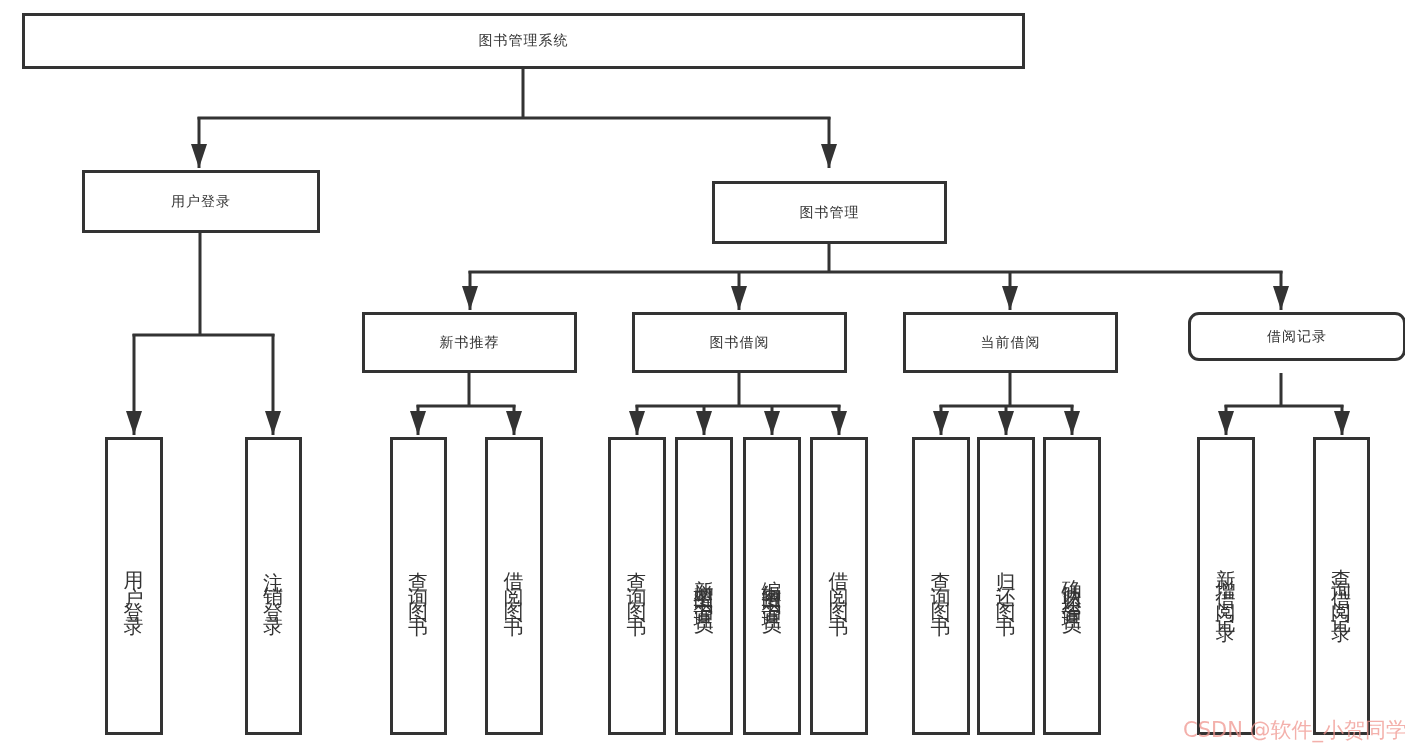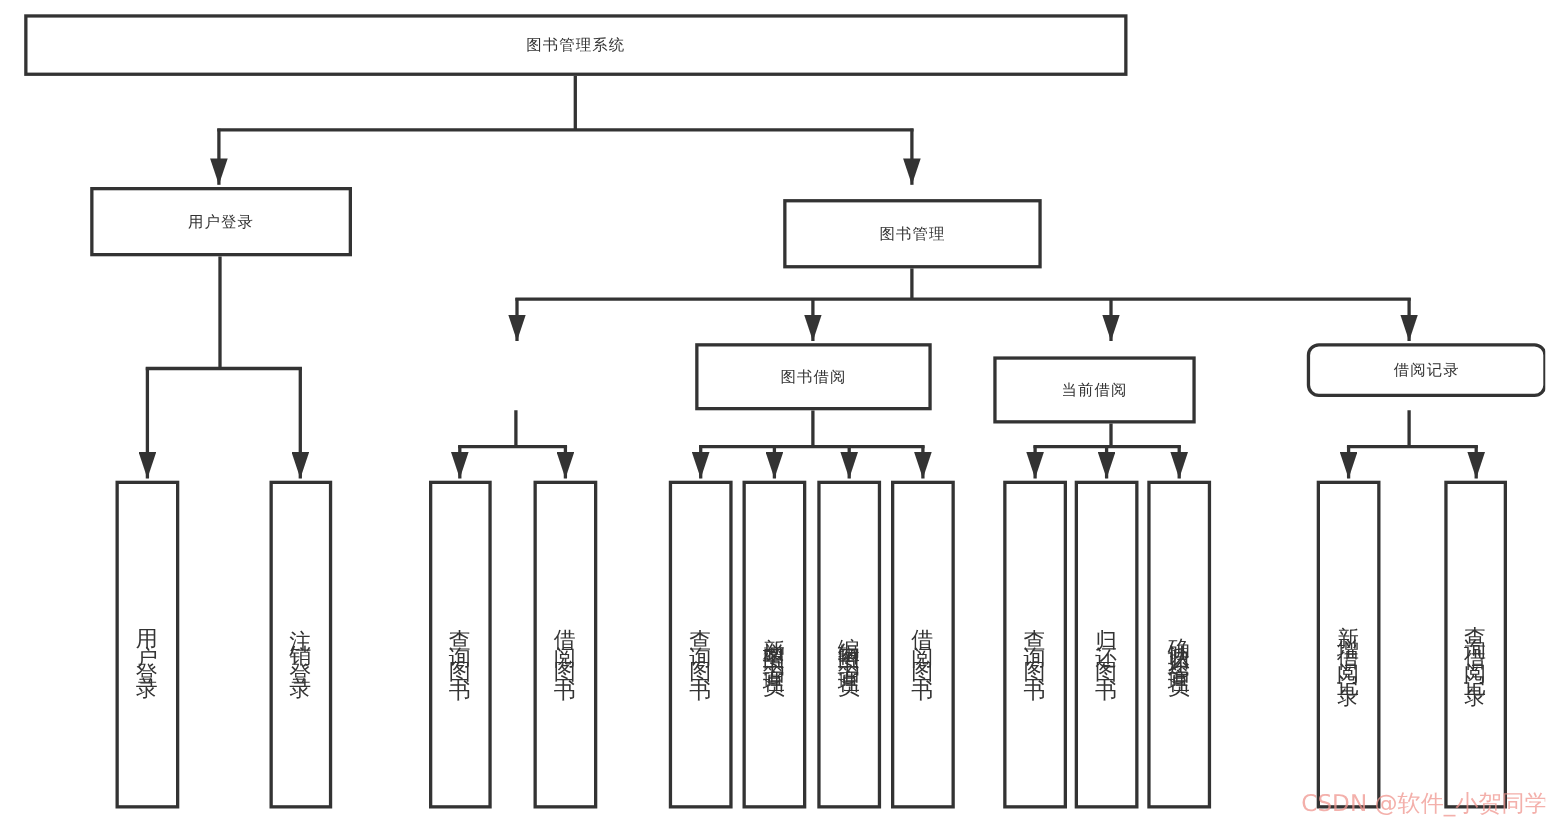--- a/index.html
+++ b/index.html
@@ -36,21 +36,21 @@
     color: #333333;
   }
   .box.v.n6 span { letter-spacing: 11px; }
   .box.v.n9 span { letter-spacing: 5px; }
   
   #nd-root            { left: 22px;   top: 13px;  width: 1003px; height: 56px; }
   #nd-user-login      { left: 82px;   top: 170px; width: 238px;  height: 63px; }
   #nd-book-mgmt       { left: 712px;  top: 170px; width: 235px;  height: 63px; margin-top: 11px; }
   #nd-new-book        { left: 362px;  top: 312px; width: 215px;  height: 61px; }
   #nd-book-borrow     { left: 632px;  top: 312px; width: 215px;  height: 61px; }
-  #nd-current-borrow  { left: 903px;  top: 324px; width: 184px;  height: 61px; }
+  #nd-current-borrow  { left: 903px;  top: 312px; width: 215px;  height: 61px; }
   #nd-borrow-records  { left: 1188px; top: 312px; width: 218px;  height: 49px; border-radius: 11px; }
   #lf-user-login      { left: 105px;  top: 437px; width: 58px;   height: 298px; }
   #lf-logout          { left: 245px;  top: 437px; width: 57px;   height: 298px; }
   #lf-query-a         { left: 390px;  top: 437px; width: 57px;   height: 298px; }
   #lf-borrow-a        { left: 485px;  top: 437px; width: 58px;   height: 298px; }
   #lf-query-b         { left: 608px;  top: 437px; width: 58px;   height: 298px; }
   #lf-add-books       { left: 675px;  top: 437px; width: 58px;   height: 298px; }
   #lf-edit-books      { left: 743px;  top: 437px; width: 58px;   height: 298px; }
   #lf-borrow-b        { left: 810px;  top: 437px; width: 58px;   height: 298px; }
   #lf-query-c         { left: 912px;  top: 437px; width: 58px;   height: 298px; }
@@ -121,20 +121,23 @@
     <span>图书管理系统</span>
   </div>
 
   <div class="box h" id="nd-user-login">
     <span>用户登录</span>
   </div>
   <div class="box h" id="nd-book-mgmt">
     <span>图书管理</span>
   </div>
 
+  <div class="box h" id="nd-new-book">
+    <span>新书推荐</span>
+  </div>
   <div class="box h" id="nd-book-borrow">
     <span>图书借阅</span>
   </div>
   <div class="box h" id="nd-current-borrow">
     <span>当前借阅</span>
   </div>
   <div class="box h" id="nd-borrow-records">
     <span>借阅记录</span>
   </div>
 

